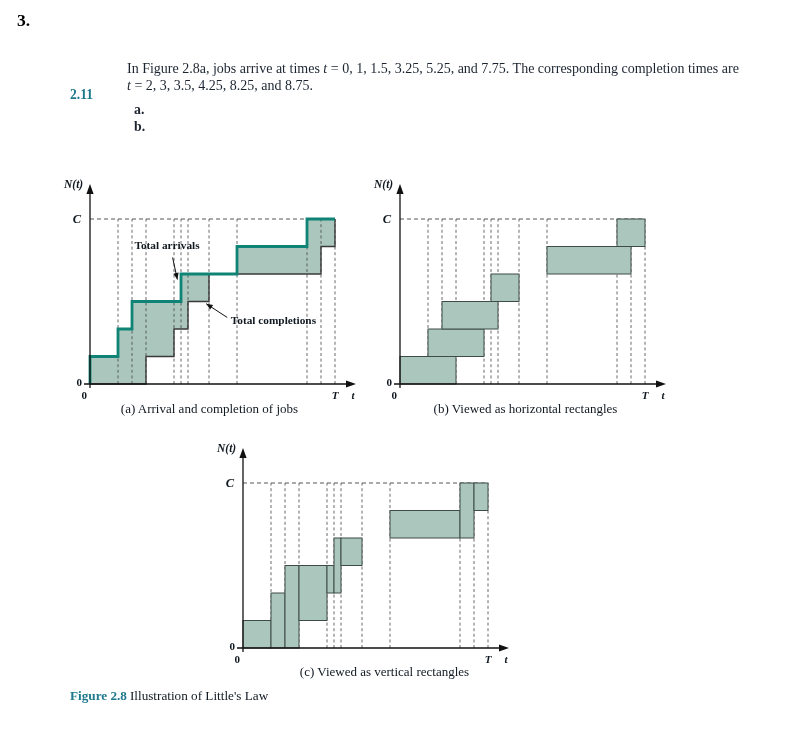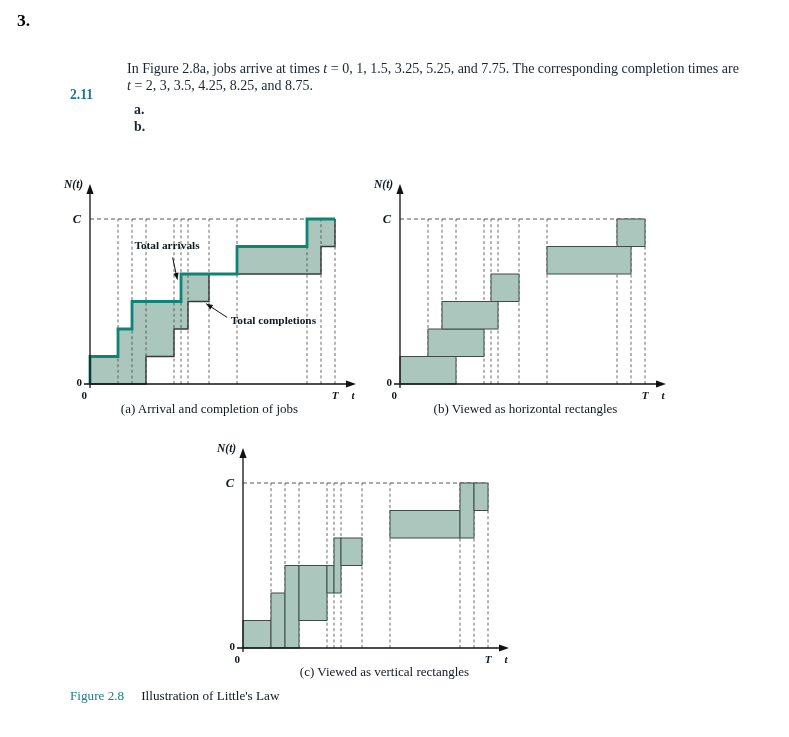--- a/index.html
+++ b/index.html
@@ -22,21 +22,21 @@
   #svg-a{left:58px;top:172px}
   #svg-b{left:368px;top:172px}
   #svg-c{left:211px;top:436px}
 
   .cap{position:absolute;width:315px;text-align:center;font-size:13px;color:#101820}
   #cap-a{left:52px;top:401px}
   #cap-b{left:368px;top:401px}
   #cap-c{left:227px;top:664px}
 
   .figure-caption{position:absolute;left:70px;top:688px;font-size:13.2px;color:#101820}
-  .fig-label{font-weight:400;margin-right:17px}
+  .fig-label{font-weight:700;margin-right:3px}
 </style>
 </head>
 <body>
 
 <h1 class="heading">
     <span>3.</span>
   </h1>
 
 <div class="problem">
   <div class="prob-row">

